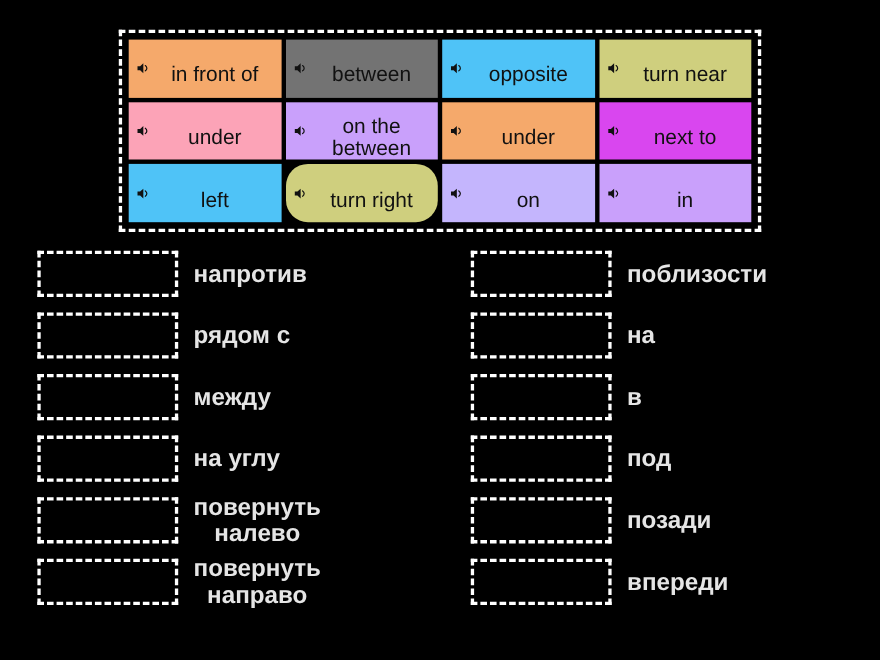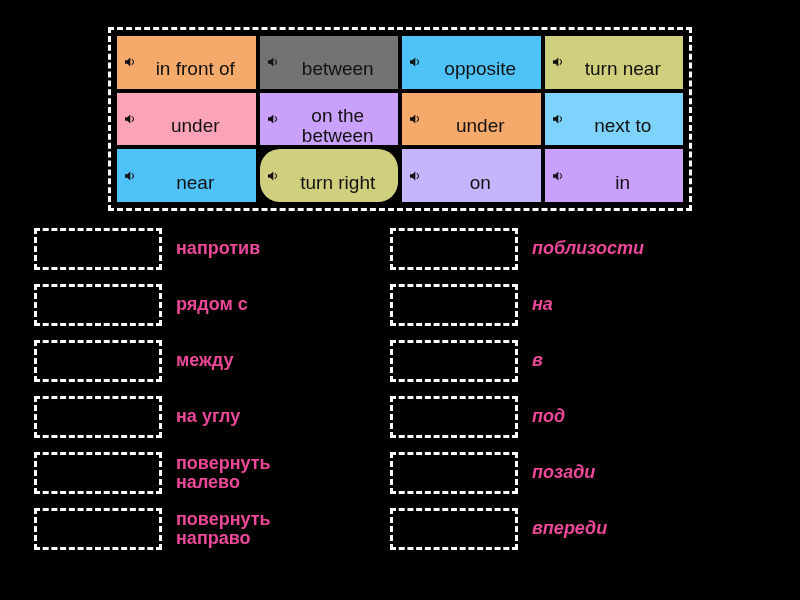--- a/index.html
+++ b/index.html
@@ -64,42 +64,43 @@
     display: block;
   }
 
   
   .slot-col {
     position: absolute;
     top: 228px;
     width: 360px;
   }
   #slot-col-left  { left: 34px; }
-  #slot-col-right { left: 390px; font-style: italic; }
+  #slot-col-right { left: 428px; }
 
   .slot-row {
     display: flex;
     align-items: center;
     height: 42px;
     margin-bottom: 14px;
   }
   .slot-box {
     width: 128px;
     height: 42px;
     border: 3px dashed #ffffff;
     box-sizing: border-box;
     flex: 0 0 auto;
   }
   .slot-text {
-    color: #ec4899;
-    font-size: 18px;
+    color: #e5e5e5;
+    font-size: 22px;
     font-weight: bold;
     line-height: 1.07;
     margin-left: 14px;
     white-space: pre-line;
+    text-align: center;
   }
 </style>
 </head>
 <body>
 
 <div id="tile-bank">
   <div id="tile-grid">
       <div class="tile" style="background: rgb(245, 169, 107);">
         <svg class="spk" viewBox="0 0 14 14" xmlns="http://www.w3.org/2000/svg">
           <path d="M1 5.2h2.4L6.3 2.5v9L3.4 8.8H1z" fill="#111111"></path>
@@ -150,35 +151,35 @@
 between</span>
       </div>
       <div class="tile" style="background: rgb(245, 169, 107);">
         <svg class="spk" viewBox="0 0 14 14" xmlns="http://www.w3.org/2000/svg">
           <path d="M1 5.2h2.4L6.3 2.5v9L3.4 8.8H1z" fill="#111111"></path>
           <path d="M8.1 4.6c.9.6 1.4 1.5 1.4 2.4s-.5 1.8-1.4 2.4" stroke="#111111" stroke-width="1.1" fill="none" stroke-linecap="round"></path>
           <path d="M10.4 3.1c1.4.9 2.2 2.3 2.2 3.9s-.8 3-2.2 3.9" stroke="#111111" stroke-width="1" fill="none" stroke-linecap="round" opacity="0.0"></path>
         </svg>
         <span class="tile-label">under</span>
       </div>
-      <div class="tile" style="background: #7dd3fc;">
+      <div class="tile" style="background: #d946ef;">
         <svg class="spk" viewBox="0 0 14 14" xmlns="http://www.w3.org/2000/svg">
           <path d="M1 5.2h2.4L6.3 2.5v9L3.4 8.8H1z" fill="#111111"></path>
           <path d="M8.1 4.6c.9.6 1.4 1.5 1.4 2.4s-.5 1.8-1.4 2.4" stroke="#111111" stroke-width="1.1" fill="none" stroke-linecap="round"></path>
           <path d="M10.4 3.1c1.4.9 2.2 2.3 2.2 3.9s-.8 3-2.2 3.9" stroke="#111111" stroke-width="1" fill="none" stroke-linecap="round" opacity="0.0"></path>
         </svg>
         <span class="tile-label">next to</span>
       </div>
       <div class="tile" style="background: rgb(79, 195, 247);">
         <svg class="spk" viewBox="0 0 14 14" xmlns="http://www.w3.org/2000/svg">
           <path d="M1 5.2h2.4L6.3 2.5v9L3.4 8.8H1z" fill="#111111"></path>
           <path d="M8.1 4.6c.9.6 1.4 1.5 1.4 2.4s-.5 1.8-1.4 2.4" stroke="#111111" stroke-width="1.1" fill="none" stroke-linecap="round"></path>
           <path d="M10.4 3.1c1.4.9 2.2 2.3 2.2 3.9s-.8 3-2.2 3.9" stroke="#111111" stroke-width="1" fill="none" stroke-linecap="round" opacity="0.0"></path>
         </svg>
-        <span class="tile-label">near</span>
+        <span class="tile-label">left</span>
       </div>
       <div class="tile" style="background: rgb(207, 207, 126); border-radius: 20px;">
         <svg class="spk" viewBox="0 0 14 14" xmlns="http://www.w3.org/2000/svg">
           <path d="M1 5.2h2.4L6.3 2.5v9L3.4 8.8H1z" fill="#111111"></path>
           <path d="M8.1 4.6c.9.6 1.4 1.5 1.4 2.4s-.5 1.8-1.4 2.4" stroke="#111111" stroke-width="1.1" fill="none" stroke-linecap="round"></path>
           <path d="M10.4 3.1c1.4.9 2.2 2.3 2.2 3.9s-.8 3-2.2 3.9" stroke="#111111" stroke-width="1" fill="none" stroke-linecap="round" opacity="0.0"></path>
         </svg>
         <span class="tile-label">turn right</span>
       </div>
       <div class="tile" style="background: #c4b5fd;">

